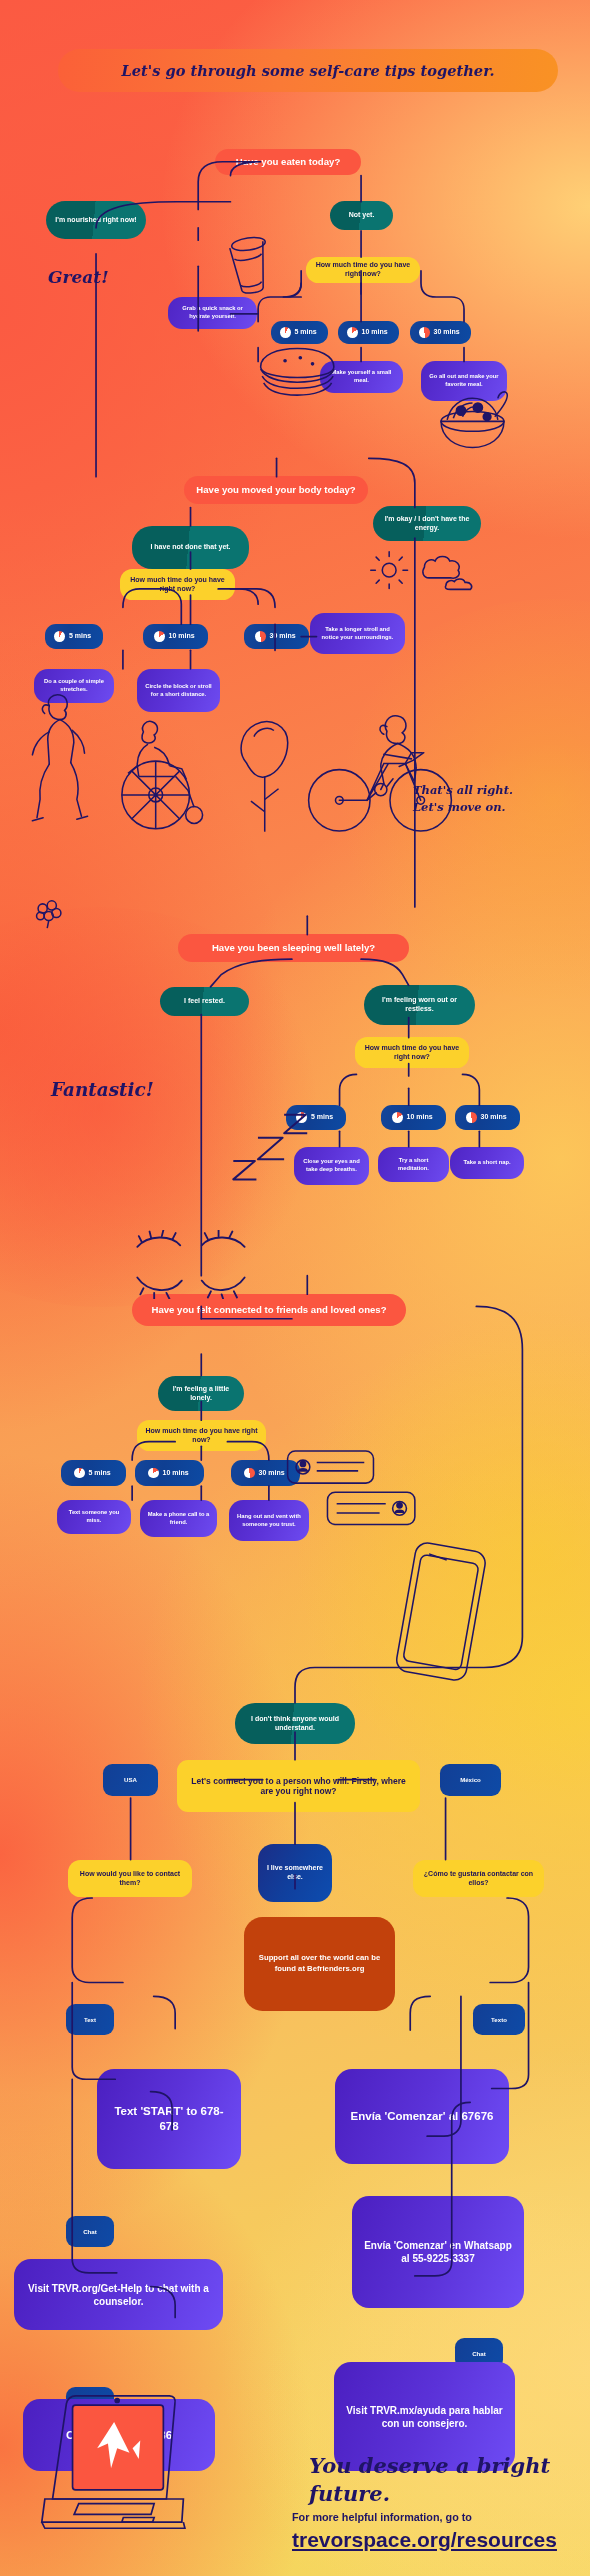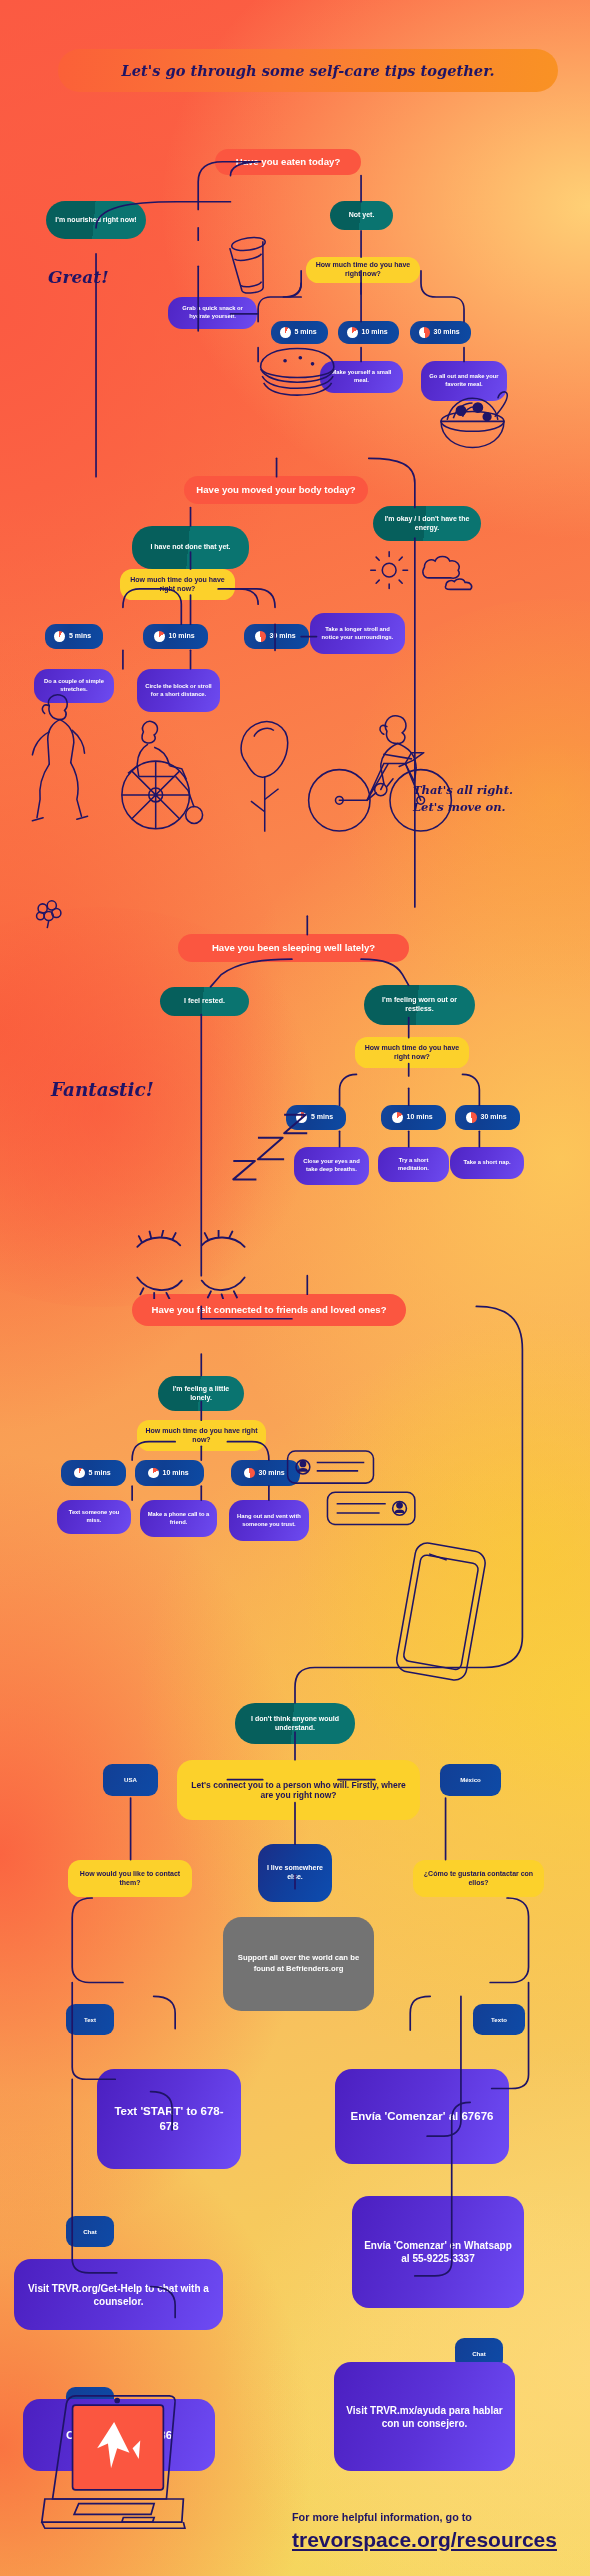--- a/index.html
+++ b/index.html
@@ -94,25 +94,26 @@
   }
   .cta {
     background: linear-gradient(110deg,#4b1fc0 0%,#5b32d8 50%,#6e4cf5 100%);
     border-radius: 17px;
     font-size: 11.5px;
     padding: 9.2px 10.8px;
     line-height: 1.3;
   }
   .cta.sm { font-size: 10px; }
   .deep-purple {
-    background: #737373;
+    background: #c2410c;
     border-radius: 18.4px;
     font-size: 7.7px;
     padding: 7.7px 9.2px;
     line-height: 1.4;
+    margin-left: 21px;
   }
 
   
   .clock { width: 10.8px; height: 10.8px; border-radius: 50%; flex: 0 0 10.8px; }
   .clock.c5  { background: conic-gradient(#fb5640 0 8%, #fff 8% 100%); }
   .clock.c10 { background: conic-gradient(#fb5640 0 17%, #fff 17% 100%); }
   .clock.c30 { background: conic-gradient(#fb5640 0 50%, #fff 50% 100%); }
 
   
   .ribbon {
@@ -492,21 +493,21 @@
   <div class="node tbtn" style="left:231px; top:1460px; width:69px; height:26px;">
     <span class="clock c30"></span>
     <span>30 mins</span>
   </div>
 
   <div class="node tip" style="left:57px; top:1500px; width:74px; height:34px;">Text someone you miss.</div>
   <div class="node tip" style="left:140px; top:1500px; width:77px; height:37px;">Make a phone call to a friend.</div>
   <div class="node tip" style="left:229px; top:1500px; width:80px; height:41px;">Hang out and vent with someone you trust.</div>
 
   <div class="node ans" style="left:235px; top:1703px; width:120px; height:41px;">I don't think anyone would understand.</div>
-  <div class="node time-q big" style="left:177px; top:1760px; width:243px; height:60px;">Let's connect you to a person who will. Firstly, where are you right now?</div>
+  <div class="node time-q big" style="left:177px; top:1760px; width:243px; height:52px;border-radius:11px;">Let's connect you to a person who will. Firstly, where are you right now?</div>
 
   <div class="node blue-chip" style="left:103px; top:1764px; width:55px; height:32px;">USA</div>
   <div class="node blue-chip" style="left:440px; top:1764px; width:61px; height:32px;">México</div>
   <div class="node blue-box" style="left:258px; top:1844px; width:74px; height:58px;">I live somewhere else.</div>
 
   <div class="node time-q" style="left:68px; top:1860px; width:124px; height:37px;">How would you like to contact them?</div>
   <div class="node time-q" style="left:413px; top:1860px; width:131px; height:37px;">¿Cómo te gustaría contactar con ellos?</div>
 
   <div class="node deep-purple" style="left:223px; top:1917px; width:151px; height:94px;">Support all over the world can be found at Befrienders.org</div>
 
@@ -520,17 +521,18 @@
   <div class="node cta" style="left:23px; top:2399px; width:192px; height:72px;">Call 1-866-488-7386</div>
 
   <div class="node blue-chip" style="left:473px; top:2004px; width:52px; height:31px;">Texto</div>
   <div class="node cta" style="left:335px; top:2069px; width:174px; height:95px;">Envía 'Comenzar' al 67676</div>
 
   <div class="node cta sm" style="left:352px; top:2196px; width:172px; height:112px;">Envía 'Comenzar' en Whatsapp al 55-9225-3337</div>
 
   <div class="node blue-chip" style="left:455px; top:2338px; width:48px; height:31px;">Chat</div>
   <div class="node cta sm" style="left:334px; top:2362px; width:181px; height:109px;">Visit TRVR.mx/ayuda para hablar con un consejero.</div>
 
+  <div class="hand footer-txt" style="left:309px; top:2452px; font-size:21px; width:246px; line-height:1.34;">You deserve a bright future.</div>
   <div class="footer-txt" style="left:292px; top:2511px; font-size:10.8px; font-weight:700;">For more helpful information, go to</div>
   <div class="footer-txt" style="left:292px; top:2528px; font-size:21px; font-weight:700; text-decoration:underline;">trevorspace.org/resources</div>
 
 </div>
 
 
 </body></html>

